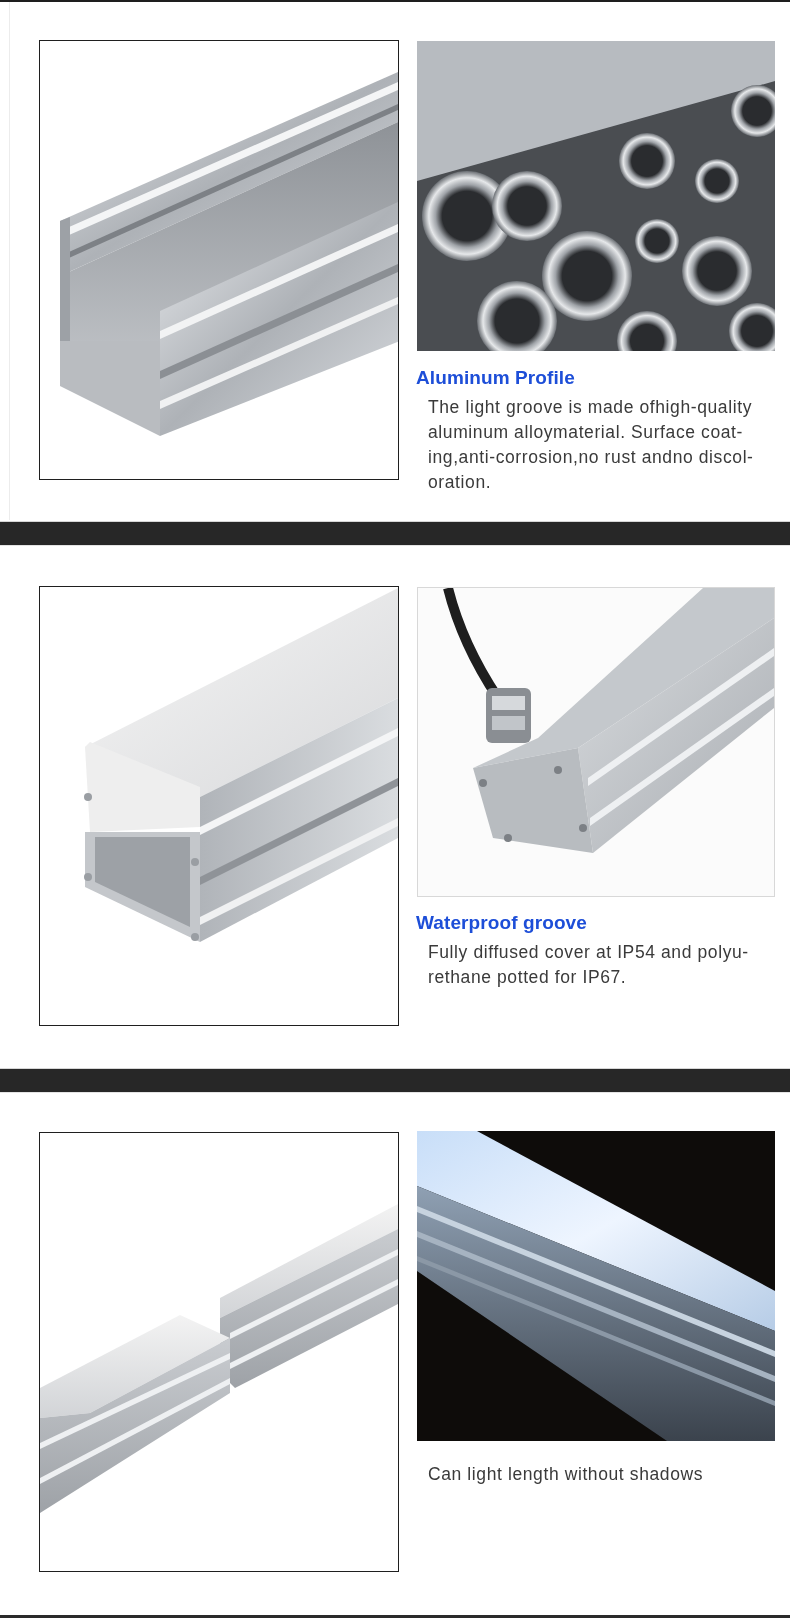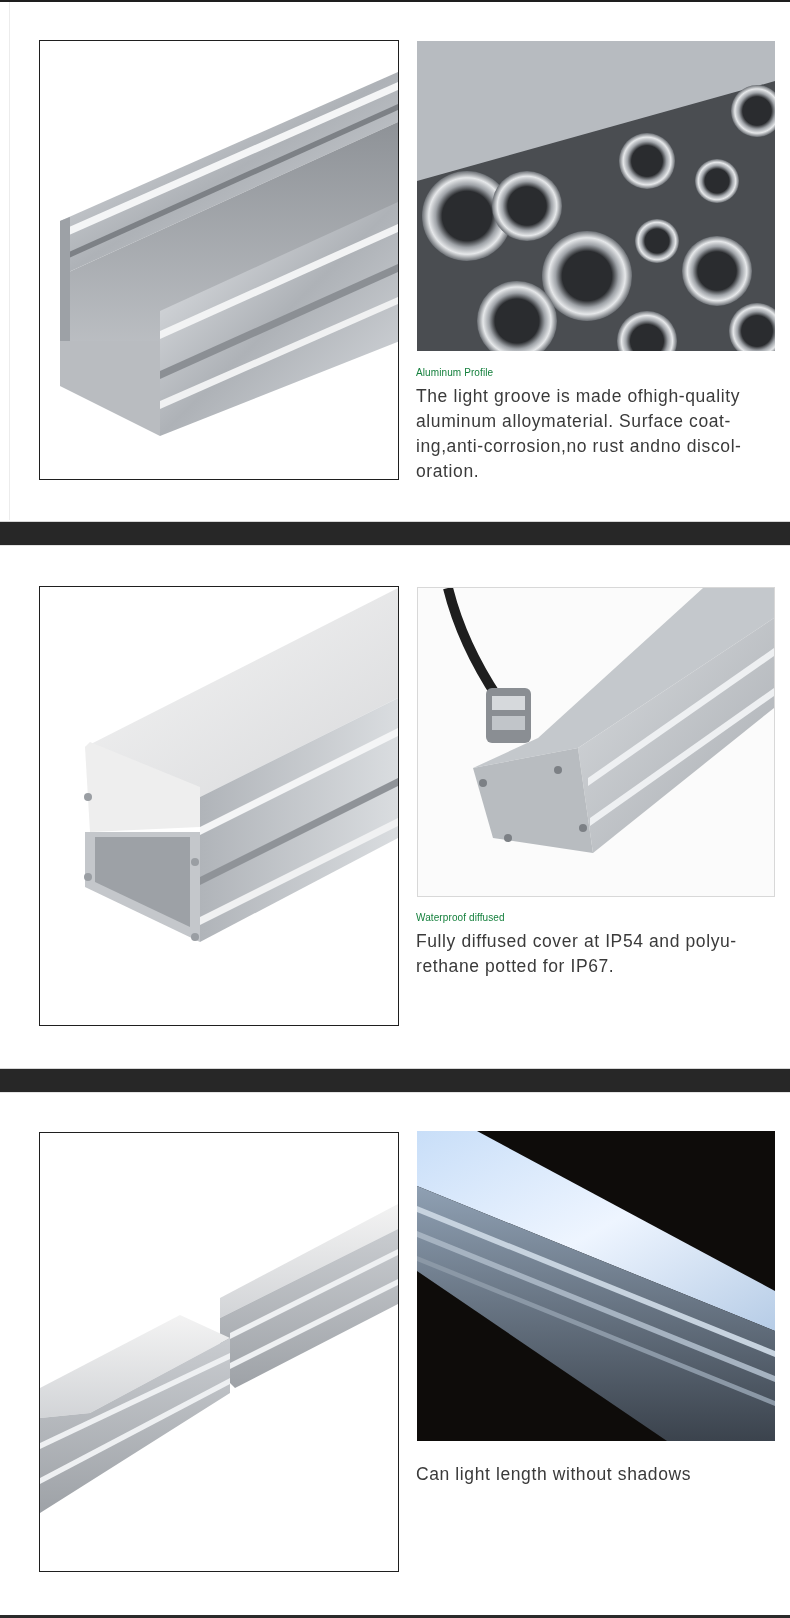--- a/index.html
+++ b/index.html
@@ -7,22 +7,22 @@
     body { position: relative; height: 1618px; font-family: "Liberation Sans", sans-serif; }
     .top-rule { position: absolute; left: 0; top: 0; width: 790px; height: 2px; background: #1e1e1e; }
     .left-rule { position: absolute; left: 9px; top: 2px; width: 1px; height: 518px; background: #ececec; }
     .band { position: absolute; left: 0; width: 790px; height: 25px; background: #272727; border-top: 1px solid #d6d6d6; border-bottom: 1px solid #e4e4e4; }
     .bottom-rule { position: absolute; left: 0; top: 1615px; width: 790px; height: 3px; background: #2a2a2a; }
 
     .frame { position: absolute; left: 39px; width: 360px; height: 440px; border: 1px solid #1f1f1f; background: #fff; overflow: hidden; }
     .photo { position: absolute; left: 417px; width: 358px; height: 310px; overflow: hidden; }
     .photo.bordered { border: 1px solid #d8d8d8; }
     .caption { position: absolute; left: 416px; width: 370px; }
-    .cap-title { font-weight: normal; font-size: 10px; color: #15803d; margin-bottom: 6px; letter-spacing: 0.1px; }
-    .cap-body { font-size: 17.5px; color: #3a3a3a; line-height: 25px; letter-spacing: 0.6px; }
+    .cap-title { font-weight: bold; font-size: 19px; color: #1d4ed8; margin-bottom: 6px; letter-spacing: 0.1px; }
+    .cap-body { font-size: 17.5px; color: #3a3a3a; line-height: 25px; letter-spacing: 0.6px; margin-left: 12px; }
     svg { display: block; }
   </style>
 </head>
 <body>
 
 <div class="top-rule"></div>
 <div class="left-rule"></div>
 
 <div class="frame" style="top:40px;">
   <svg width="360" height="440" viewBox="0 0 360 440">
@@ -125,21 +125,21 @@
     <rect x="68" y="100" width="45" height="55" rx="6" fill="#8a8e93"></rect>
     <rect x="74" y="108" width="33" height="14" fill="#d6d9dc"></rect>
     <rect x="74" y="128" width="33" height="14" fill="#c1c5c9"></rect>
     <circle cx="65" cy="195" r="4" fill="#7c8085"></circle>
     <circle cx="140" cy="182" r="4" fill="#7c8085"></circle>
     <circle cx="90" cy="250" r="4" fill="#7c8085"></circle>
     <circle cx="165" cy="240" r="4" fill="#7c8085"></circle>
   </svg>
 </div>
 <div class="caption" style="top:912px;">
-  <div class="cap-title">Waterproof diffused</div>
+  <div class="cap-title">Waterproof groove</div>
   <div class="cap-body">Fully diffused cover at IP54 and polyu-rethane potted for IP67.</div>
 </div>
 
 <div class="band" style="top:1068px;"></div>
 
 <div class="frame" style="top:1132px;">
   <svg width="360" height="440" viewBox="0 0 360 440">
     <defs>
       <linearGradient id="g4" x1="0" y1="0" x2="0" y2="1">
         <stop offset="0" stop-color="#f3f3f3"></stop>

